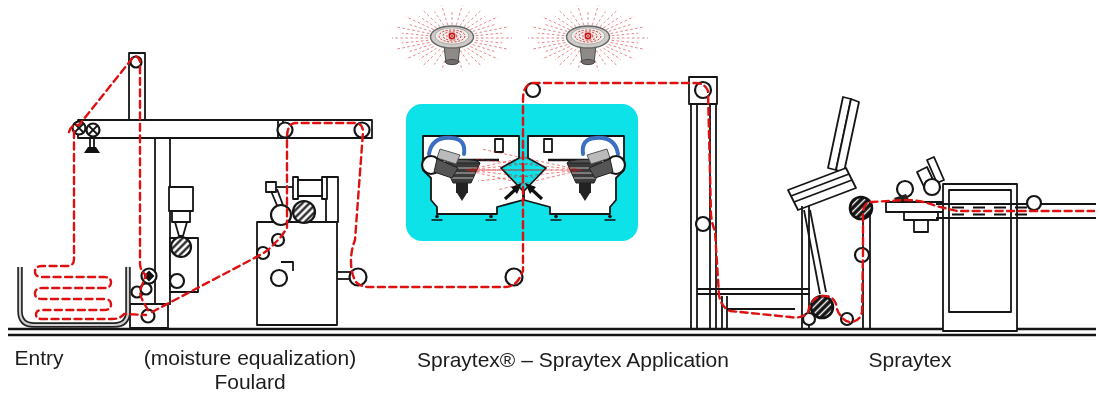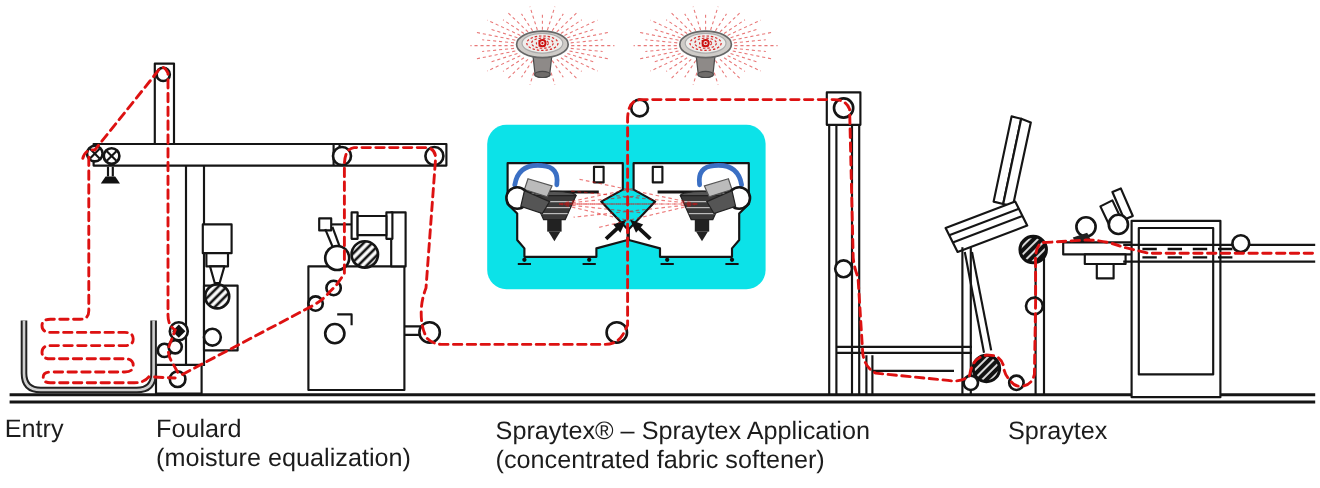--- a/index.html
+++ b/index.html
@@ -11,21 +11,21 @@
   .w{stroke:#151515;stroke-width:1.8;fill:#fff;stroke-linejoin:round;}
   .w2{stroke:#151515;stroke-width:2.2;fill:#fff;}
   .thick{stroke:#151515;stroke-width:2.4;fill:none;}
   .red{stroke:var(--path-red,#dd1111);fill:none;stroke-linecap:round;}
   .dash{stroke-dasharray:7 4.5;stroke-width:2.4;}
   .fan{stroke:var(--path-red,#dd1111);stroke-width:1;stroke-dasharray:3 2.4;opacity:.55;fill:none;}
   .ray{stroke:var(--ray-red,#e87878);stroke-width:.9;stroke-dasharray:2.6 2.4;}
   .ring{stroke:#d92b2b;fill:none;stroke-width:1;stroke-dasharray:2 1.6;}
   .hose{stroke:var(--hose-blue,#3a6fc4);stroke-width:4;fill:none;stroke-linecap:round;}
   .cyanbox{fill:var(--highlight-cyan,#0ce2e8);}
-  .lbl{position:absolute;font-size:21px;line-height:23.5px;color:#1c1c1c;text-align:left;white-space:nowrap;}
+  .lbl{position:absolute;font-size:21px;line-height:23.5px;color:#1c1c1c;text-align:center;white-space:nowrap;}
 </style>
 </head>
 <body>
 
 <div id="stage">
 <svg width="1100" height="407" viewBox="0 0 1100 407">
   <defs>
     <pattern id="hA" patternUnits="userSpaceOnUse" width="5" height="5" patternTransform="rotate(45)">
       <rect width="5" height="5" fill="#fff"></rect>
           <line x1="2.5" y1="0" x2="2.5" y2="5" stroke="#151515" stroke-width="2.2"></line>
@@ -266,23 +266,22 @@
     <path class="red dash" d="M69,132 Q71,124 79,125 L131,60 Q136,52 140,61 L140,263 Q140,271 146,275 L141,288 Q139,295 143,301 L149,312"></path>
     <path class="red dash" d="M74,131 V259 Q74,266 67,266 H42 Q35,266 35,271.5 Q35,277 42,277 H104 Q111,277 111,282.5 Q111,288 104,288 H42 Q35,288 35,293.5 Q35,299 42,299 H104 Q111,299 111,304.5 Q111,310 104,310 H42 Q36,310 36,314.5 Q36,319 42,319 H112 Q120,319 124,314 L146,315"></path>
     <path class="red dash" d="M152,312 L262,254 Q270,249 274,244 L280,238 L287,228 L287,138 Q287,124 295,123 L354,123 Q363,123 363,132 L355,240 Q351,250 351,261 Q351,274 356,282 Q361,287 369,287 L504,287 Q514,287 519,279 L523,271 L523,100 Q523,84 533,83 L695,83 Q705,83 708,91 L711,215 Q712,224 715,231 L719,295 Q721,307 730,311 L790,317 Q801,319 808,313 Q810,298 822,296 Q833,295 836,304 Q837,313 842,317 Q845,322 851,322 Q860,321 862,312 L863,252 L863,220 Q862,201 872,202 L905,200 Q921,200 936,206 L957,211 L1094,211"></path>
   </g>
 </svg>
 
 <div class="lbl" style="left:4px;top:346px;width:70px;">
   <div>Entry</div>
 </div>
 <div class="lbl" style="left:130px;top:346px;width:240px;">
+  <div>(moisture equalization)</div>
   <div>Foulard</div>
-  <div>(moisture equalization)</div>
 </div>
 <div class="lbl" style="left:413px;top:348px;width:320px;">
   <div>Spraytex® – Spraytex Application</div>
-  <div>(concentrated fabric softener)</div>
 </div>
 <div class="lbl" style="left:840px;top:348px;width:140px;">
   <div>Spraytex</div>
 </div>
 </div>
 
 </body></html>

